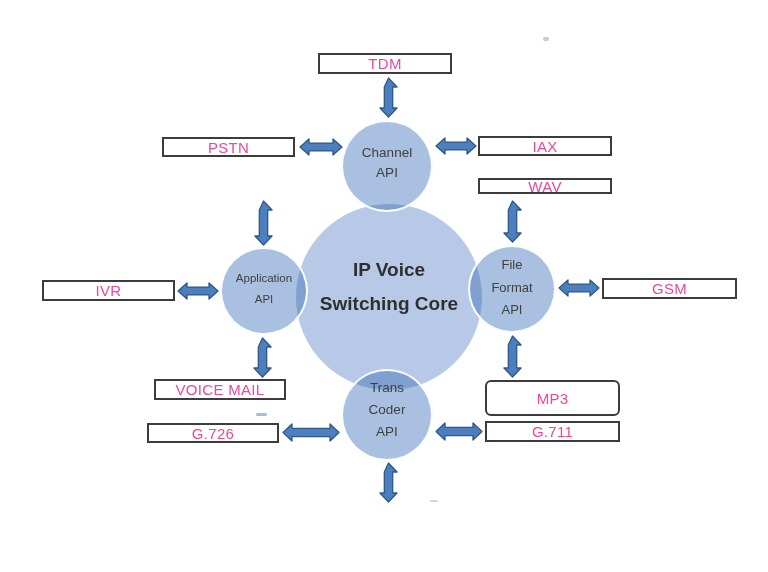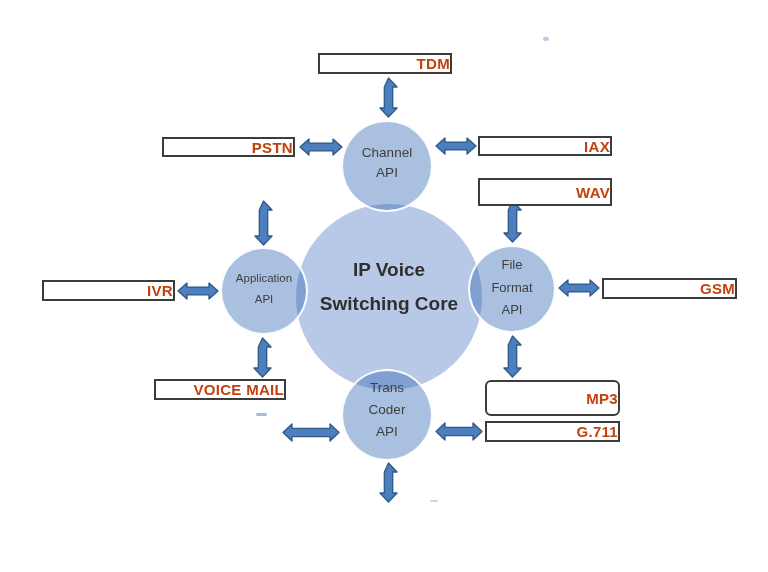--- a/index.html
+++ b/index.html
@@ -40,25 +40,25 @@
   .lbl-application{font-size:11.5px;line-height:21px;}
   .lbl-fileformat{font-size:13px;line-height:22.5px;}
   .lbl-transcoder{font-size:13.5px;line-height:22px;}
   .box{
     position:absolute;
     background:#ffffff;
     border:2px solid var(--box-border);
     box-sizing:border-box;
     display:flex;
     align-items:center;
-    justify-content:flex-end;
-    font-weight:bold;
+    justify-content:center;
+    font-weight:normal;
     font-size:15px;
     letter-spacing:0.3px;
-    color:#c2410c;
+    color:#ec4899;
     z-index:6;
     white-space:nowrap;
   }
   .box.tight{font-size:13.5px;letter-spacing:0.2px;}
   svg.darrow{position:absolute;z-index:4;overflow:visible;}
   .artifact{position:absolute;z-index:3;border-radius:2px;}
 </style>
 </head>
 <body>
 
@@ -100,31 +100,34 @@
 
   <div class="box" style="left:318px;top:53px;width:134px;height:21px;">
       <span>TDM</span>
     </div>
   <div class="box" style="left:162px;top:137px;width:133px;height:20px;">
       <span>PSTN</span>
     </div>
   <div class="box" style="left:478px;top:136px;width:134px;height:20px;">
       <span>IAX</span>
     </div>
-  <div class="box" style="left:478px;top:178px;width:134px;height:28px;">
+  <div class="box" style="left:478px;top:178px;width:134px;height:16px;">
       <span>WAV</span>
     </div>
   <div class="box" style="left:42px;top:280px;width:133px;height:21px;">
       <span>IVR</span>
     </div>
   <div class="box" style="left:602px;top:278px;width:135px;height:21px;">
       <span>GSM</span>
     </div>
   <div class="box" style="left:154px;top:379px;width:132px;height:21px;">
       <span>VOICE MAIL</span>
+    </div>
+  <div class="box" style="left:147px;top:423px;width:132px;height:20px;">
+      <span>G.726</span>
     </div>
   <div class="box" style="left:485px;top:380px;width:135px;height:36px;border-radius:6px;">
       <span>MP3</span>
     </div>
   <div class="box" style="left:485px;top:421px;width:135px;height:21px;">
       <span>G.711</span>
     </div>
 
   <svg class="darrow" style="left:379px;top:77px;" width="19" height="41">
       <path d="M9.5,1 L18.05,10 L13.68,10 L13.68,31 L18.05,31 L9.5,40 L0.9500000000000001,31 L5.32,31 L5.32,10 Z" fill="#4d7ebd" stroke="#2d5986" stroke-width="1.3" stroke-linejoin="round"></path>

